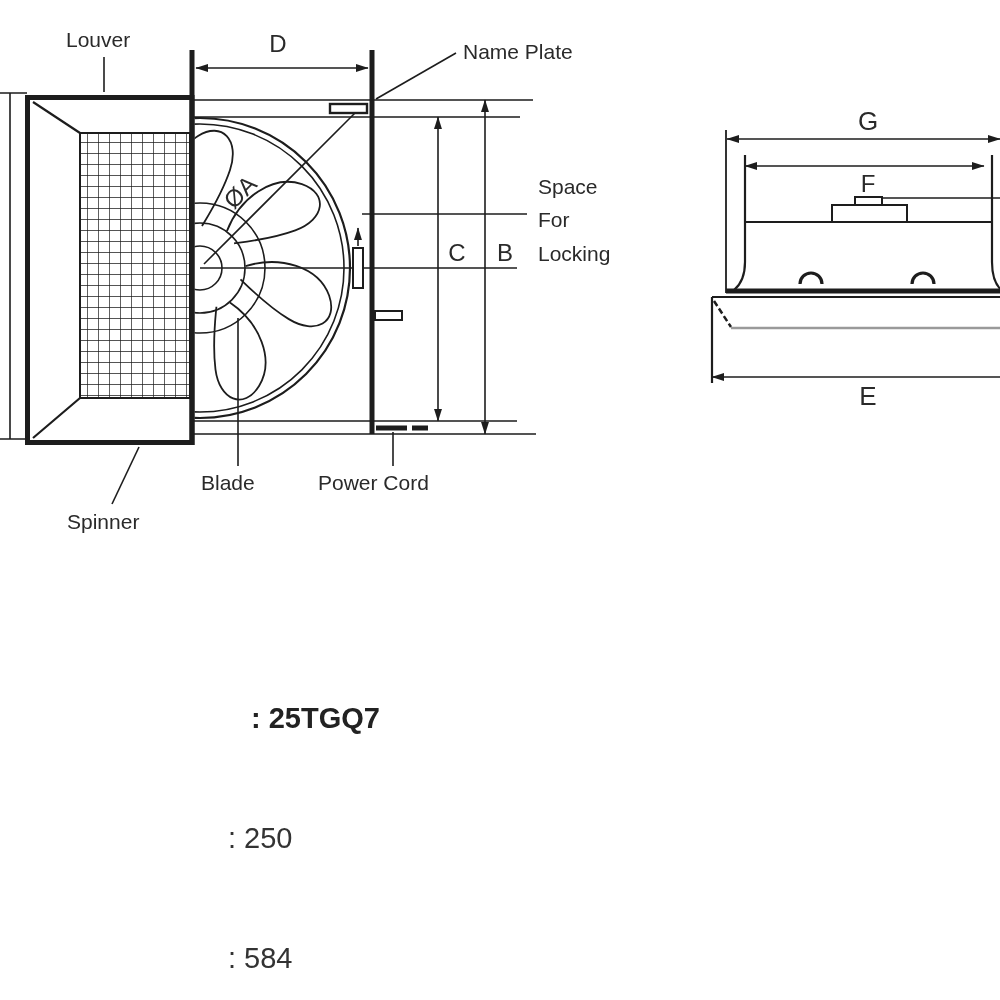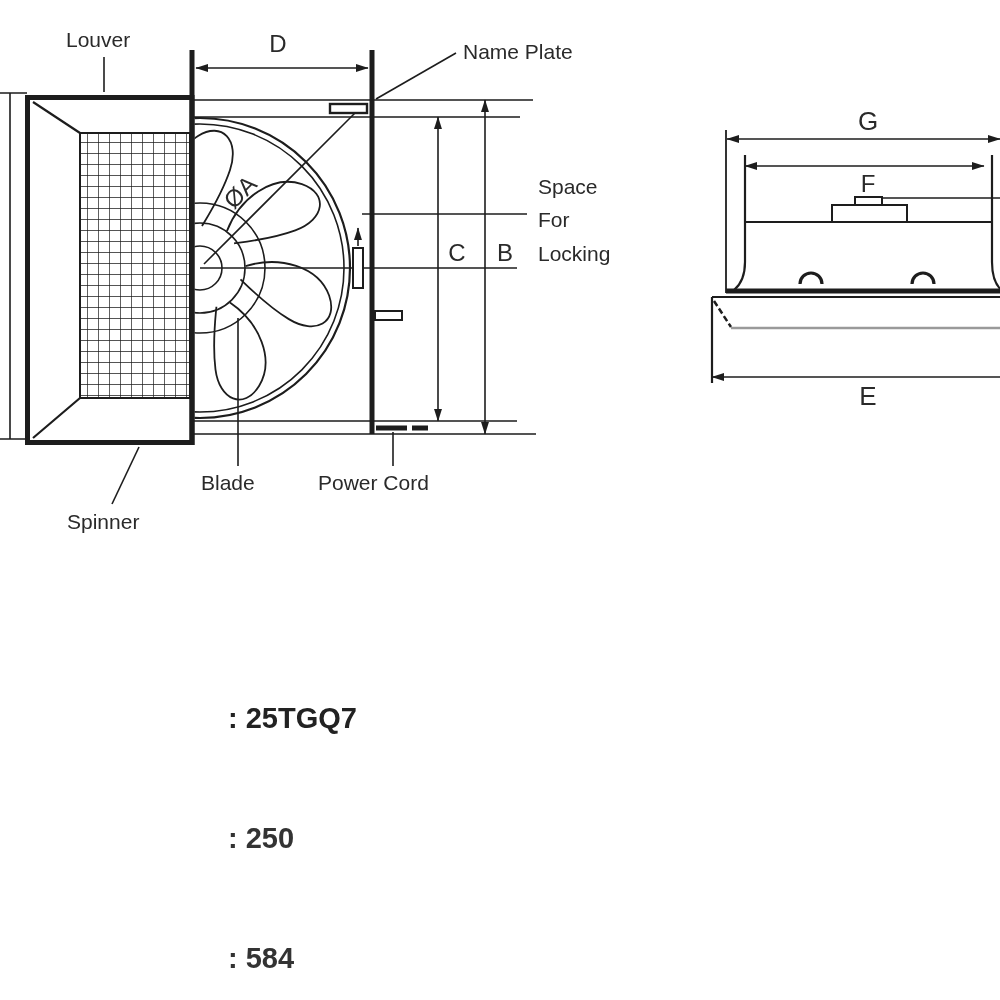--- a/index.html
+++ b/index.html
@@ -11,22 +11,22 @@
   .dim{font-size:24px;}
   .dimL{font-size:26px;}
   .ln{stroke:#1d1d1d;fill:none;}
   .t1{stroke-width:1.6;}
   .t2{stroke-width:2.2;}
   .t3{stroke-width:3.2;}
   .t5{stroke-width:5;}
   .wfill{fill:#ffffff;}
   .spec{position:absolute;left:228px;top:618px;color:#333;font-size:29px;line-height:40px;
         white-space:pre;}
-  .spec .row{height:40px;font-weight:bold;}
-  .spec .b{font-weight:bold;color:#222;}
+  .spec .row{height:40px;}
+  .spec .b{font-weight:bold;color:#222;margin-left:23px;}
 </style>
 </head>
 <body>
 
 <div class="stage">
 
 <svg width="1000" height="1000" viewBox="0 0 1000 1000">
   <defs>
     <marker id="arr" viewBox="0 0 12 10" refX="11.5" refY="5" markerWidth="13" markerHeight="11" markerUnits="userSpaceOnUse" orient="auto-start-reverse">
       <path d="M0 1.2 L12 5 L0 8.8 Z" fill="#1d1d1d"></path>

